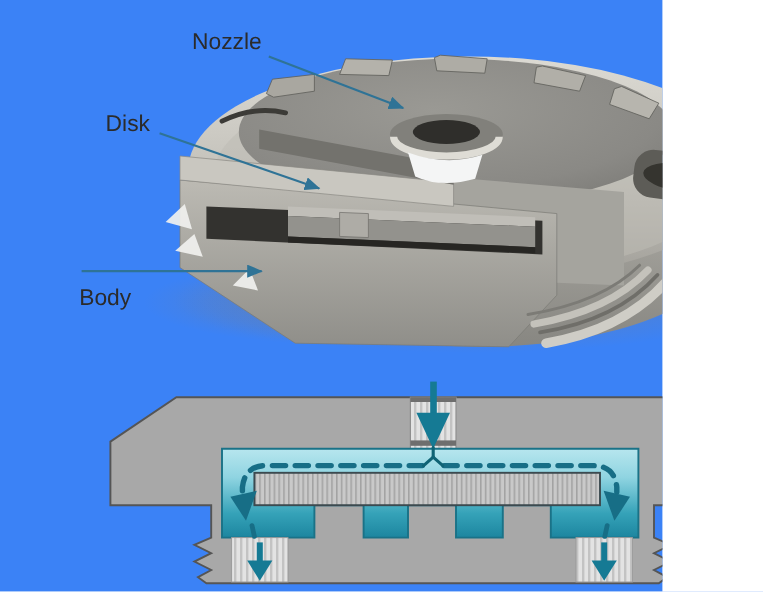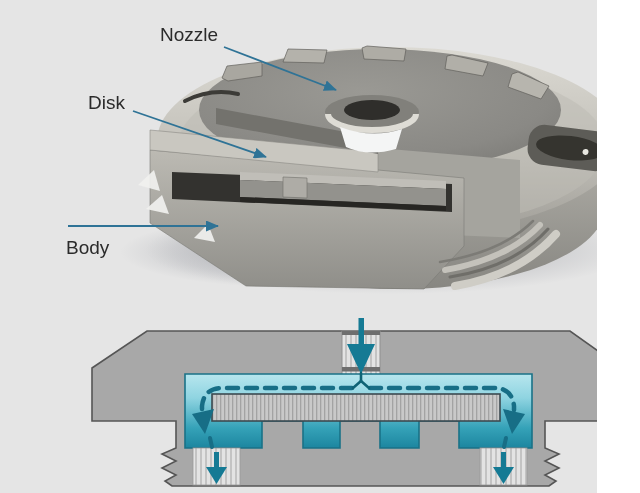--- a/index.html
+++ b/index.html
@@ -1,16 +1,16 @@
 <!DOCTYPE html>
 <html><head>
 <meta charset="utf-8">
 <style>
   html,body{margin:0;padding:0;background:#ffffff;}
-  .stage{position:relative;width:597px;height:493px;background:#e5e5e5;overflow:hidden;
+  .stage{position:relative;width:552px;height:493px;background:#3b82f6;overflow:hidden;
          font-family:"Liberation Sans",sans-serif;}
   svg{display:block}
   text.callout{font-family:"Liberation Sans",sans-serif;font-size:19px;fill:#2b2b2b;}
 </style>
 </head>
 <body>
 
 <div class="stage">
 <svg width="640" height="493" viewBox="0 0 640 493" xmlns="http://www.w3.org/2000/svg">
   <defs>

